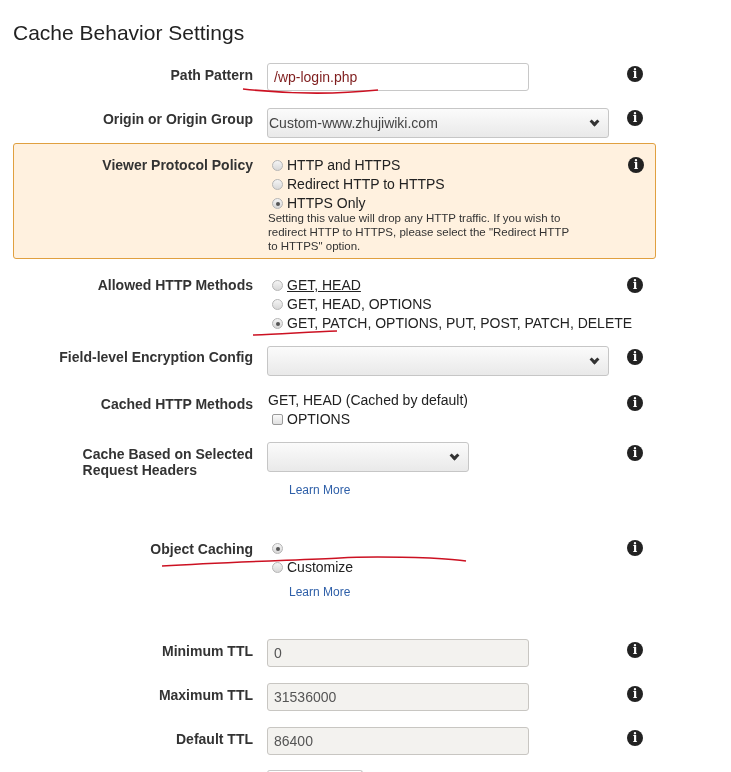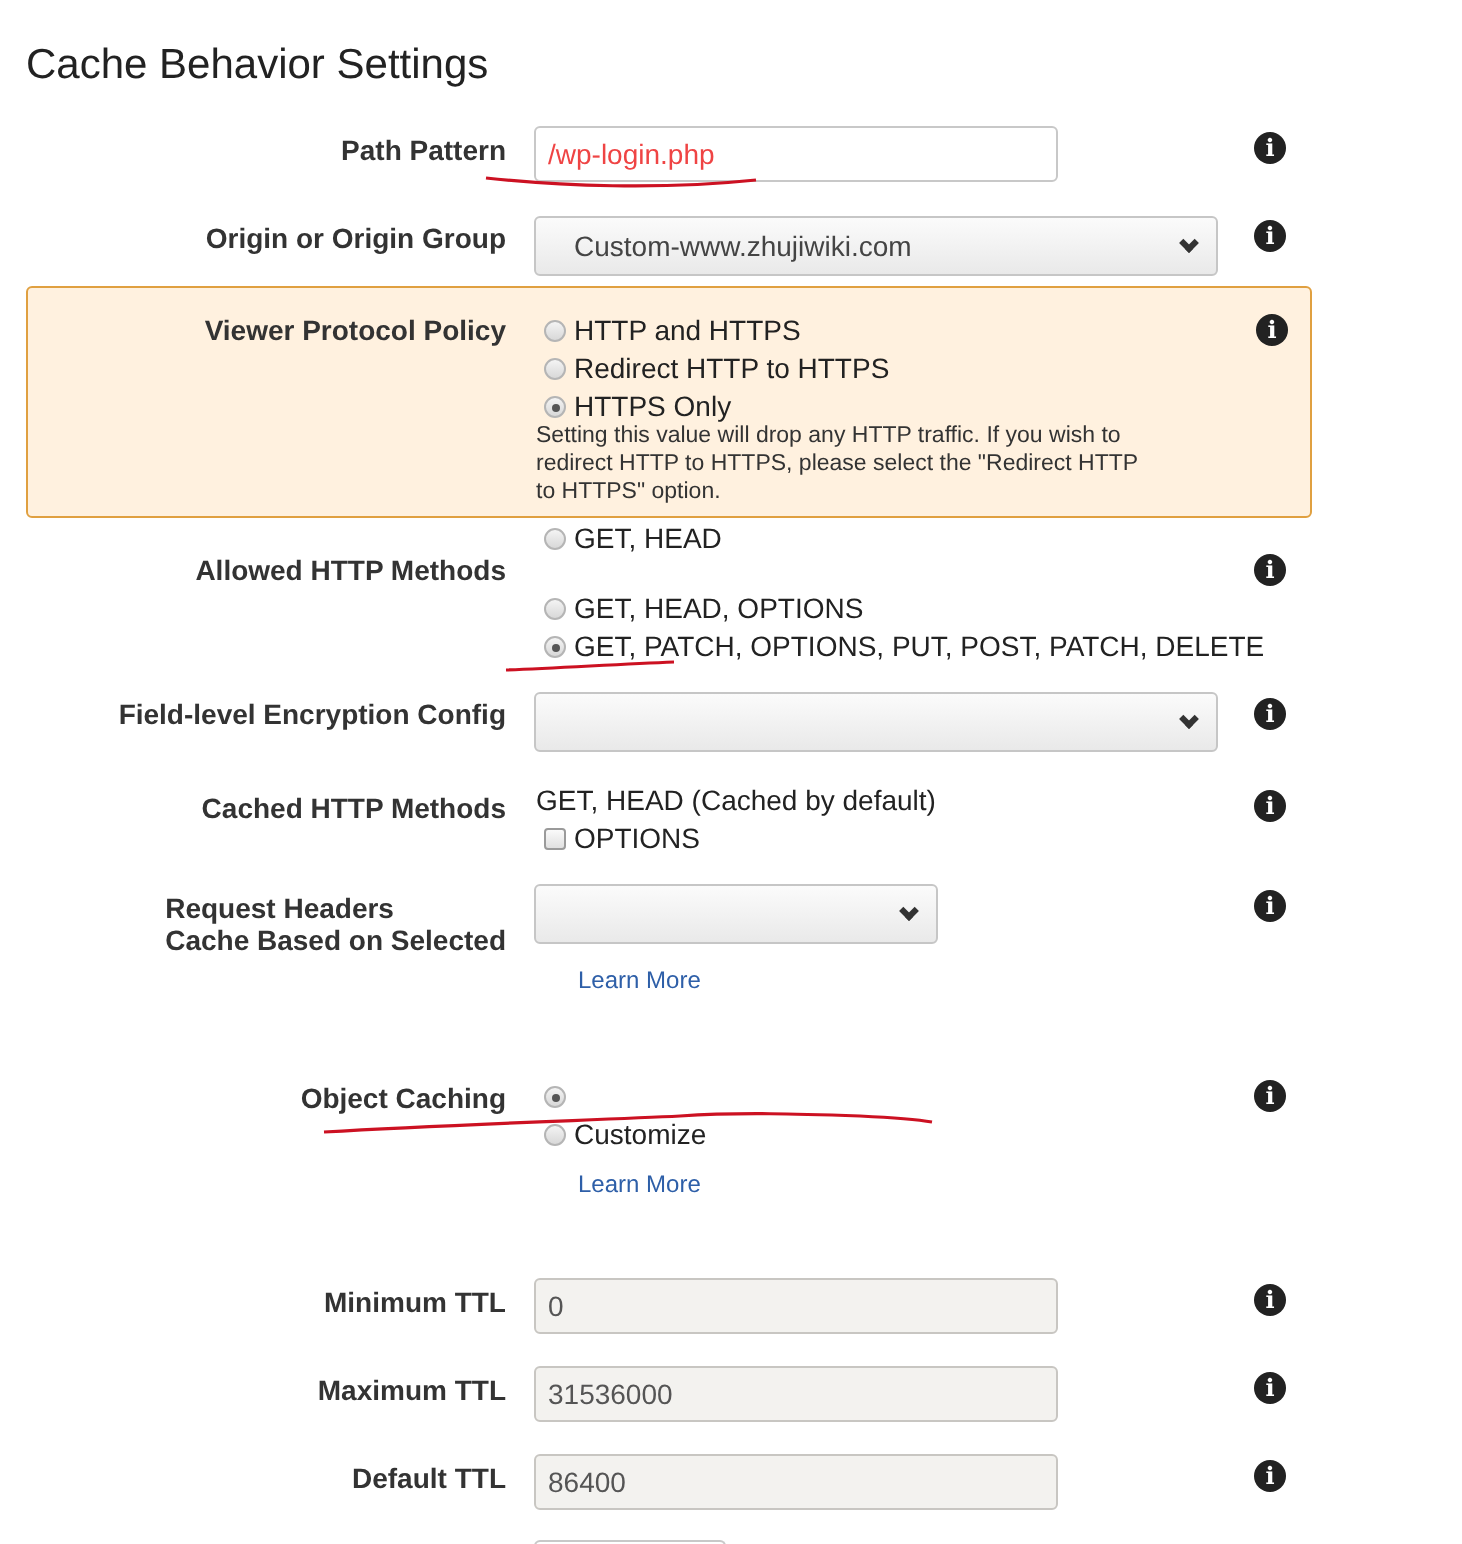--- a/index.html
+++ b/index.html
@@ -20,28 +20,28 @@
   }
   .info {
     position: absolute; left: 627px; width: 16px; height: 16px;
     border-radius: 50%; background: #222; color: #fff;
     font-family: "DejaVu Serif", serif; font-weight: bold; font-size: 12px;
     line-height: 16px; text-align: center;
   }
   .textbox {
     position: absolute; left: 267px; height: 28px; box-sizing: border-box;
     border: 1px solid #c8c8c8; border-radius: 3px; background: #fff;
-    font-size: 14px; color: #ef4444; padding: 0 6px; line-height: 26px;
+    font-size: 14px; color: #7f1d1d; padding: 0 6px; line-height: 26px;
   }
   .textbox.disabled { background: #f3f2ef; color: #555; border-color: #c8c6c2; }
   .select {
     position: absolute; left: 267px; height: 30px; box-sizing: border-box;
     border: 1px solid #c6c6c6; border-radius: 3px;
     background: linear-gradient(#fbfbfb, #e9e9e9);
-    font-size: 14px; color: #444; line-height: 28px; padding-left: 19px;
+    font-size: 14px; color: #444; line-height: 28px; padding-left: 1px;
   }
   .chev {
     position: absolute; right: 10px; top: 9px; width: 7px; height: 7px;
     border-right: 3px solid #333; border-bottom: 3px solid #333;
     transform: rotate(45deg); box-sizing: border-box;
   }
   .opt {
     position: absolute; left: 272px; font-size: 14px; color: #222;
     line-height: 18px; white-space: nowrap;
   }
@@ -98,21 +98,21 @@
 <div class="opt" style="top:175px;">
   <span class="radio"></span><span>Redirect HTTP to HTTPS</span>
 </div>
 <div class="opt" style="top:194px;">
   <span class="radio on"></span><span>HTTPS Only</span>
 </div>
 <div class="note">Setting this value will drop any HTTP traffic. If you wish to redirect HTTP to HTTPS, please select the "Redirect HTTP to HTTPS" option.</div>
 <div class="info" style="top:157px; left:628px;">i</div>
 
 <div class="label" style="top:277px;">Allowed HTTP Methods</div>
-<div class="opt" style="top:260px;">
+<div class="opt" style="top:276px;text-decoration:underline;">
   <span class="radio"></span><span>GET, HEAD</span>
 </div>
 <div class="opt" style="top:295px;">
   <span class="radio"></span><span>GET, HEAD, OPTIONS</span>
 </div>
 <div class="opt" style="top:314px;">
   <span class="radio on"></span><span>GET, PATCH, OPTIONS, PUT, POST, PATCH, DELETE</span>
 </div>
 <div class="info" style="top:277px;">i</div>
 
@@ -124,22 +124,22 @@
 <div class="info" style="top:349px;">i</div>
 
 <div class="label" style="top:396px;">Cached HTTP Methods</div>
 <div class="opt" style="top:391px; left:268px;">GET, HEAD (Cached by default)</div>
 <div class="opt" style="top:410px;">
   <span class="checkbox"></span><span>OPTIONS</span>
 </div>
 <div class="info" style="top:395px;">i</div>
 
 <div class="label" style="top:446px;">
+  <div>Cache Based on Selected</div>
   <div>Request Headers</div>
-  <div>Cache Based on Selected</div>
 </div>
 <div class="select" style="top:442px; width:202px;">
   <span class="chev" style="right:10px;"></span>
 </div>
 <div class="info" style="top:445px;">i</div>
 <a class="link" style="top:483px;">Learn More</a>
 
 <div class="label" style="top:541px;">Object Caching</div>
 <div class="opt" style="top:539px;">
   <span class="radio on"></span>

